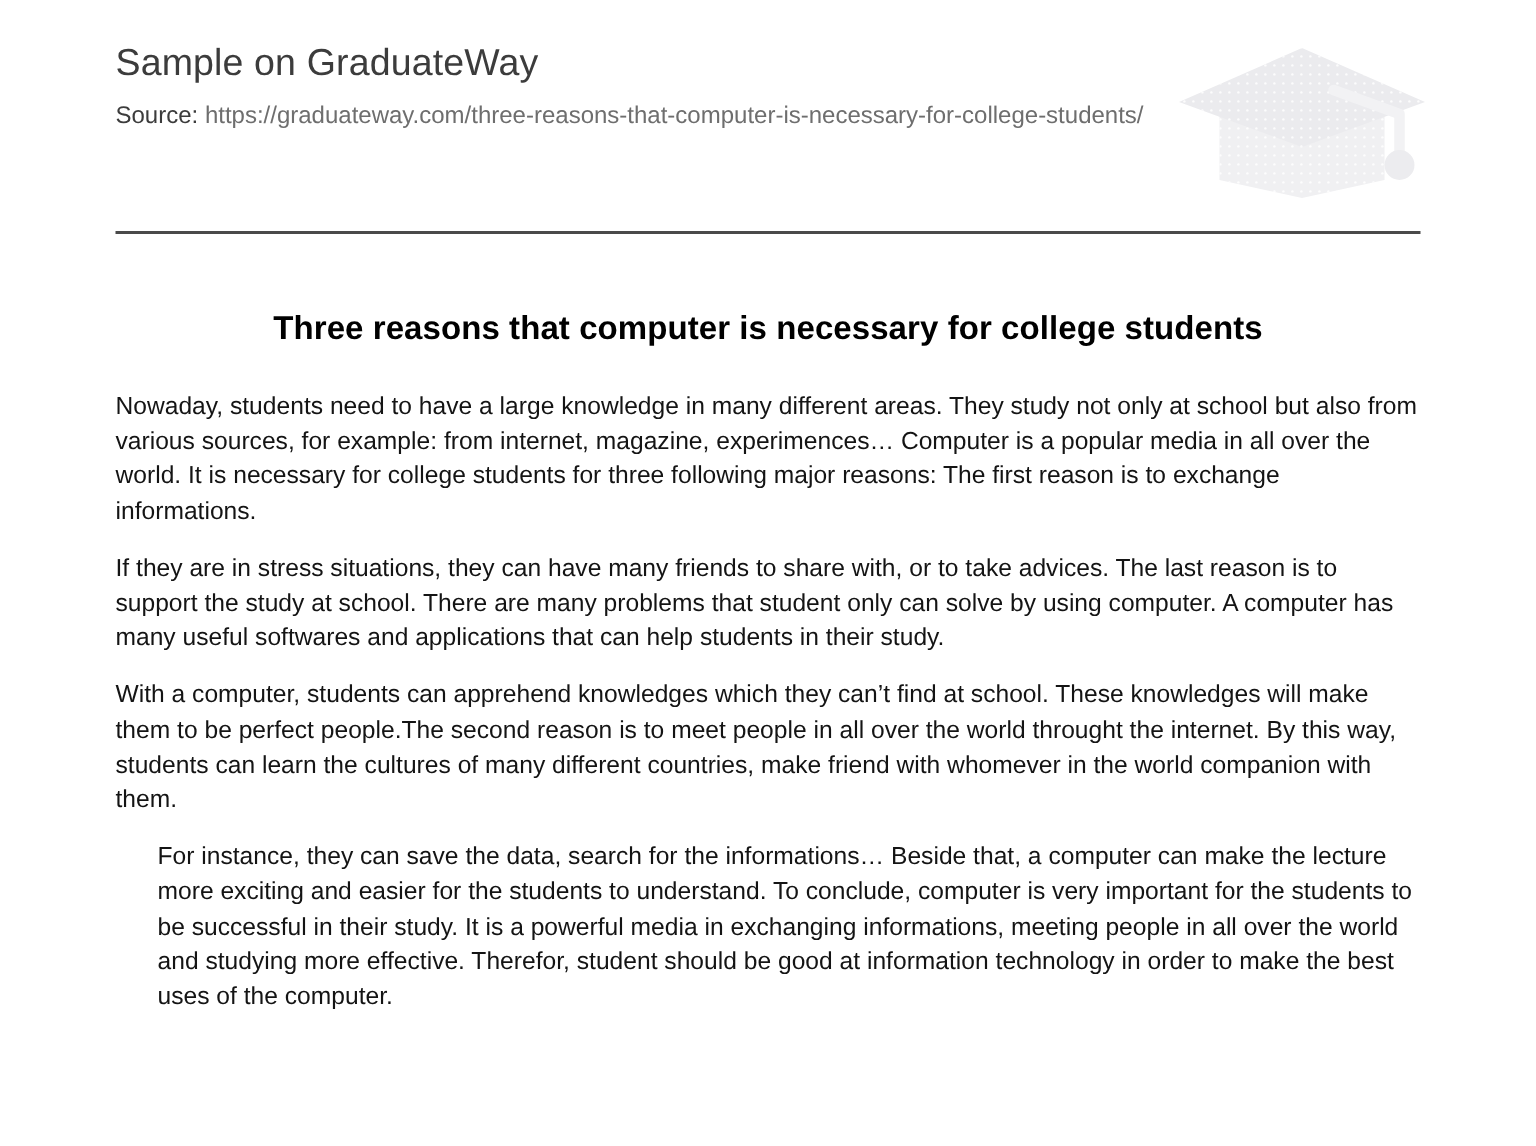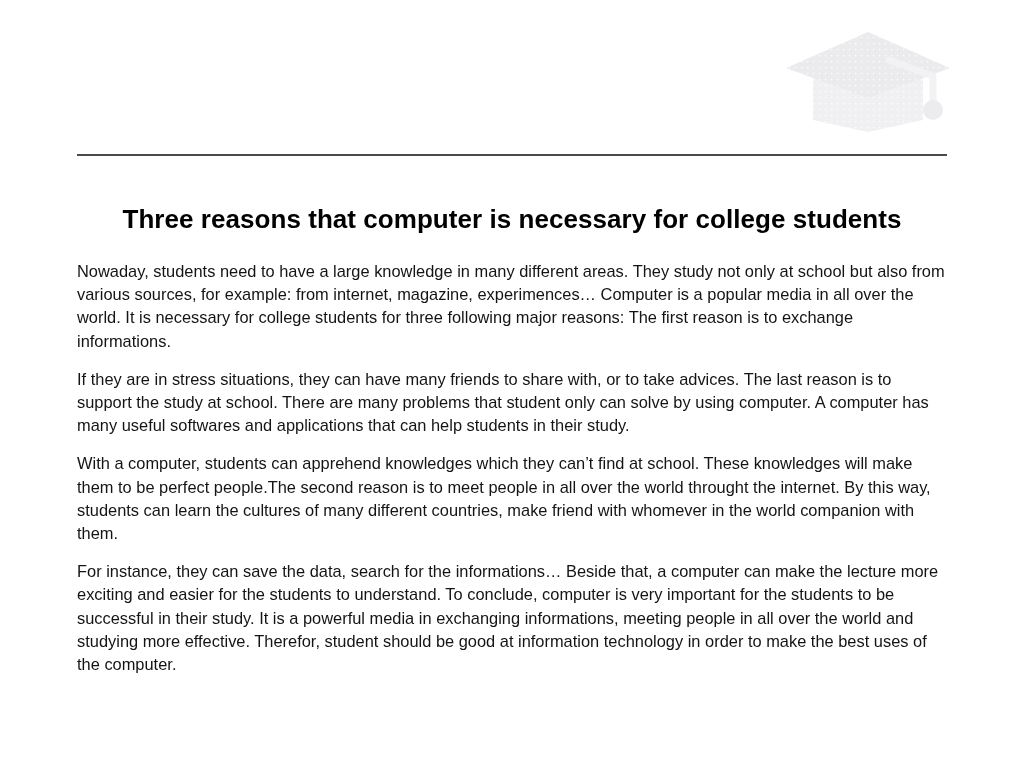--- a/index.html
+++ b/index.html
@@ -77,21 +77,21 @@
     border-top: 2px solid #4a4a4a;
   }
 
   
   .doc-title {
     position: absolute;
     left: 77px;
     top: 204px;
     width: 870px;
     text-align: center;
-    font-size: 26px;
+    font-size: 22px;
     line-height: 30px;
     font-weight: 700;
     color: #000000;
     letter-spacing: 0.05px;
     margin: 0;
   }
 
   .body-copy {
     position: absolute;
     left: 77px;
@@ -103,27 +103,36 @@
     margin: 0 0 15px 0;
     font-size: 16.4px;
     line-height: 23.2px;
     color: #141414;
     text-align: left;
     letter-spacing: 0.01px;
   }
 
   .body-copy p:last-child {
     margin-bottom: 0;
+    margin-left: 28px;
   }
 </style>
 </head>
 <body>
 
 <div class="page">
 
+  <div class="header">
+    <h1 class="site-title">Sample on GraduateWay</h1>
+
+    <div class="source-line">
+      <span class="source-label">Source:</span>
+      <span class="source-url">https://graduateway.com/three-reasons-that-computer-is-necessary-for-college-students/</span>
+    </div>
+  </div>
 
   <div class="cap-logo">
     <svg width="172" height="112" viewBox="0 0 172 112" xmlns="http://www.w3.org/2000/svg">
       <defs>
         <pattern id="dots" width="6" height="6" patternUnits="userSpaceOnUse">
           <circle cx="1.6" cy="1.6" r="0.8" fill="#ffffff" opacity="0.85"></circle>
         </pattern>
       </defs>
 
       <path d="M31 48 L31 96 L86 108 L141 96 L141 48 L86 60 Z" fill="#f0f0f2"></path>

